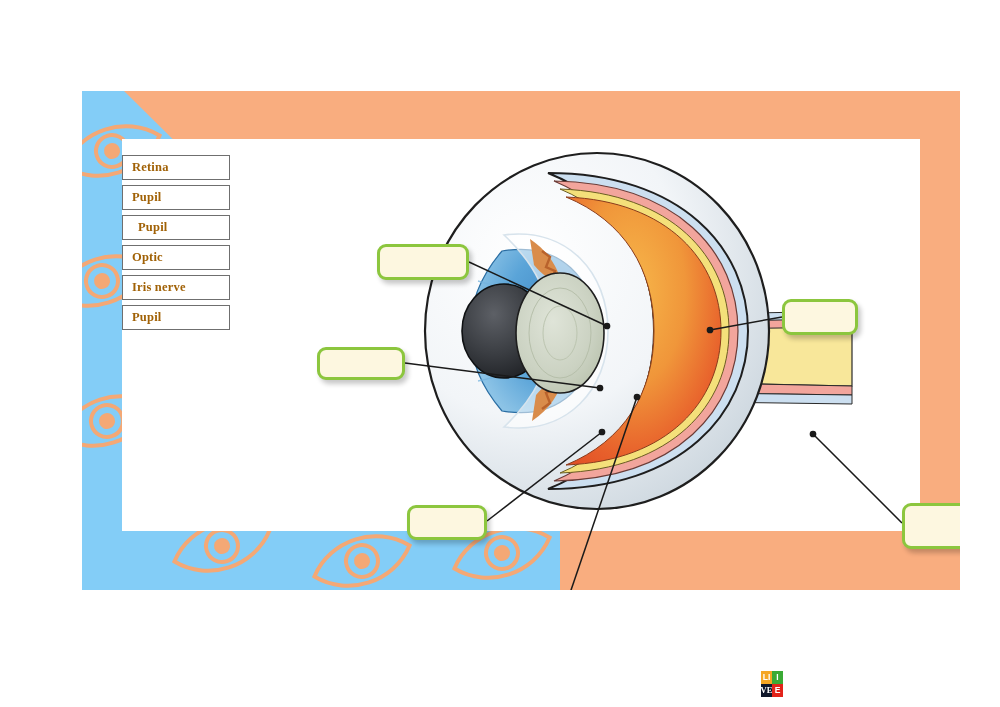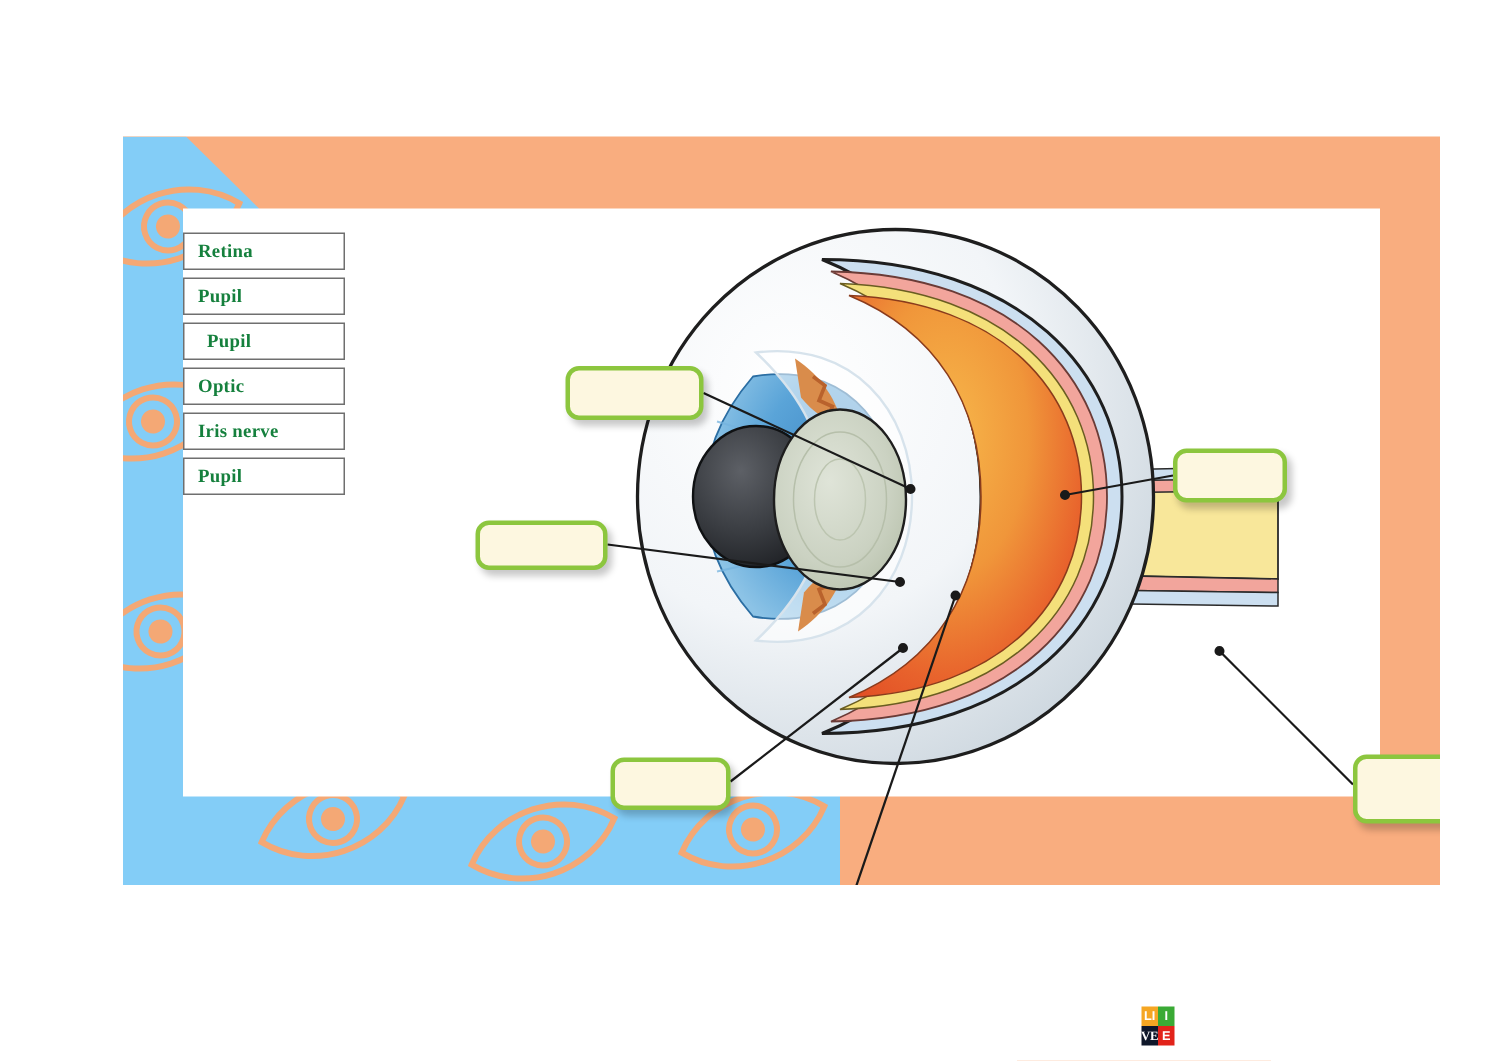--- a/index.html
+++ b/index.html
@@ -65,21 +65,21 @@
     height: 25px;
     border: 1px solid #6f6f6f;
     background: #ffffff;
     margin-bottom: 5px;
     display: flex;
     align-items: center;
     padding-left: 9px;
     font-family: "Liberation Serif", serif;
     font-weight: bold;
     font-size: 12.5px;
-    color: #15803d;
+    color: #a16207;
     letter-spacing: 0.2px;
     white-space: nowrap;
   }
   .word-chip.indented { padding-left: 15px; }
 
   
   .drop-box {
     position: absolute;
     box-sizing: border-box;
     border: 3px solid #8cc63e;

